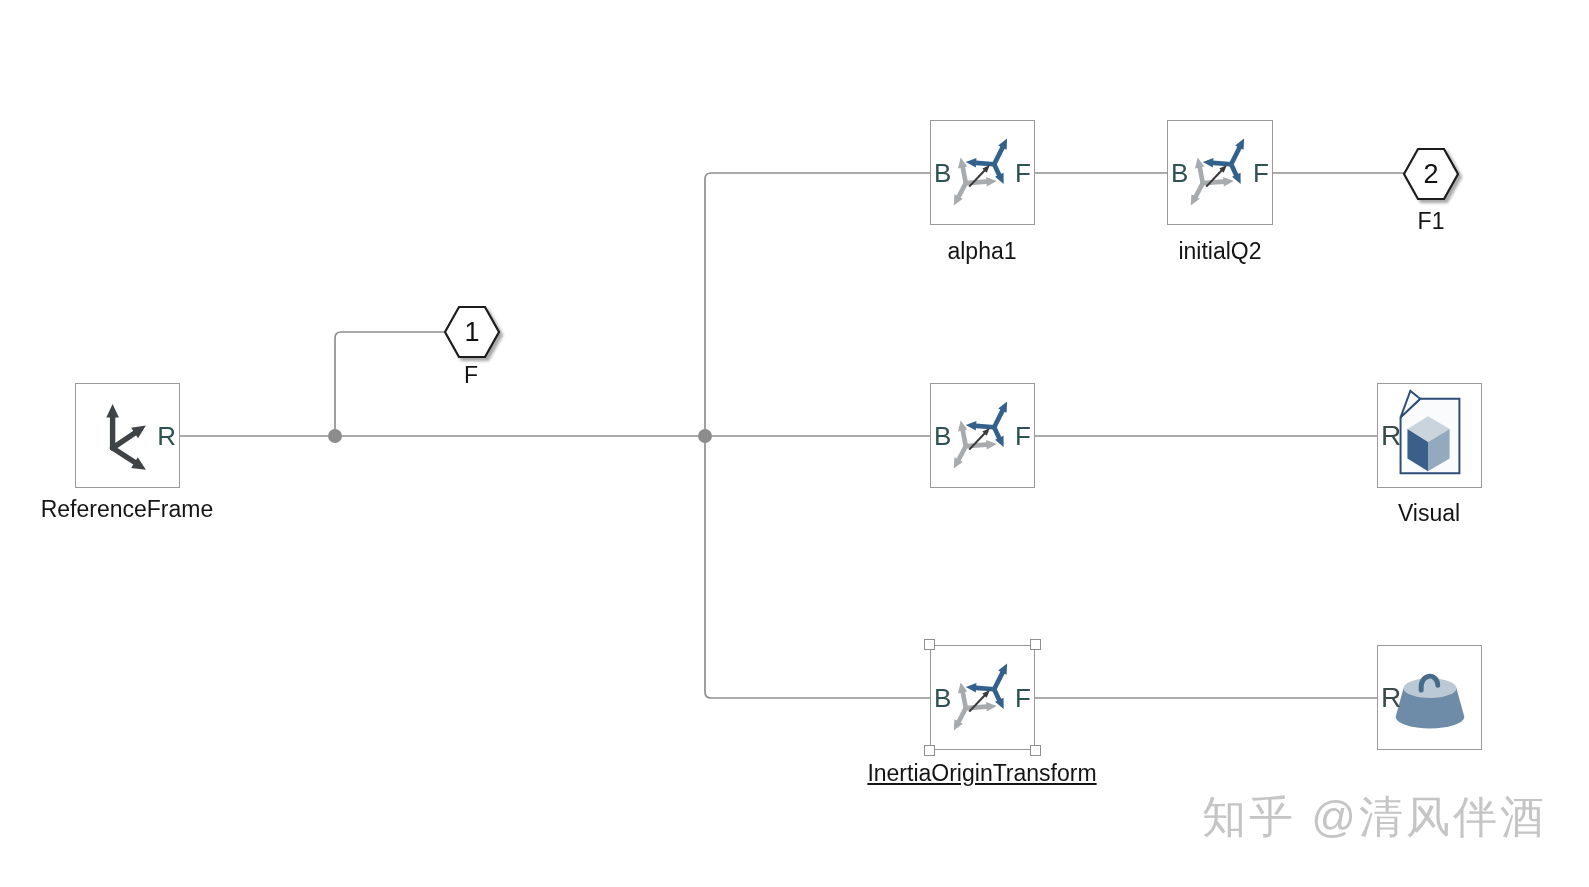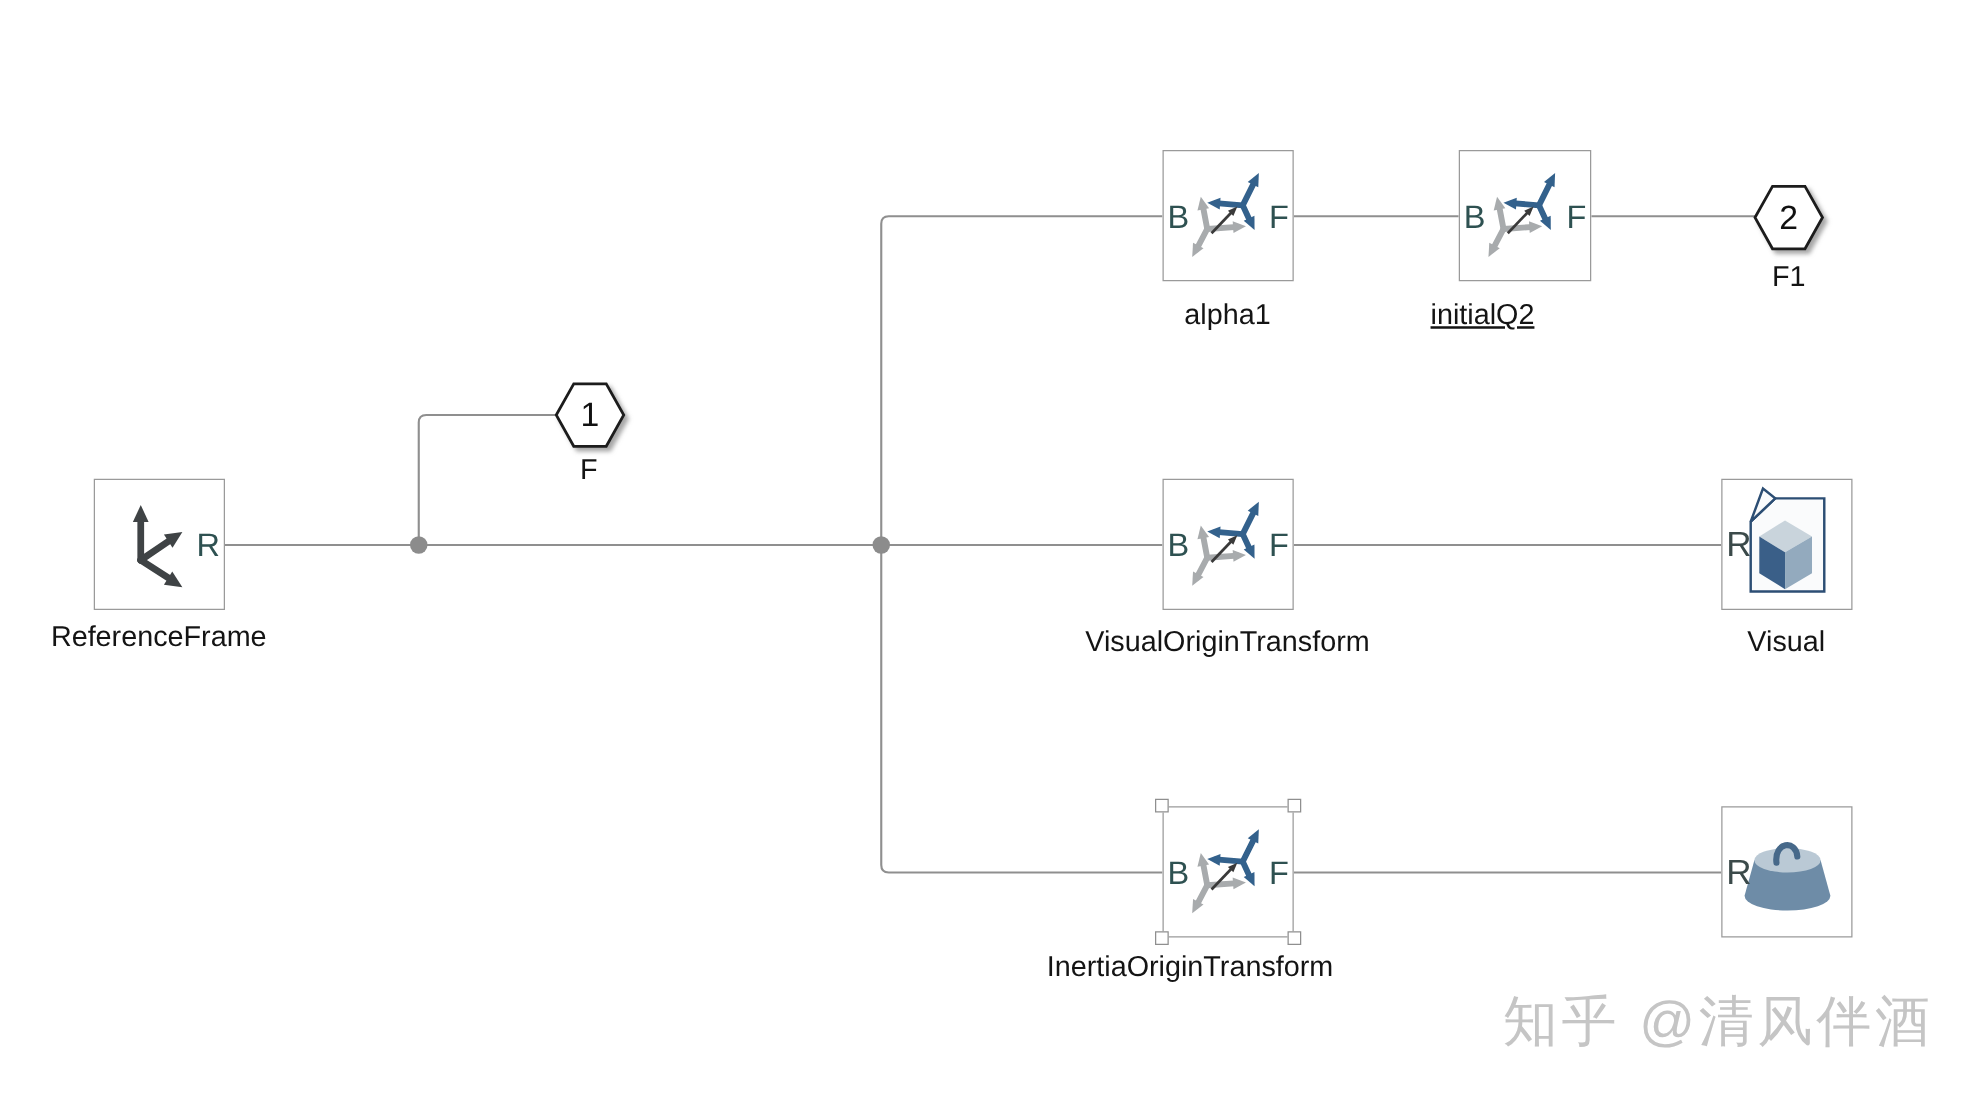--- a/index.html
+++ b/index.html
@@ -150,21 +150,21 @@
         <path d="M0,0 L-12,5.5 L-12,-5.5 Z" transform="translate(30,38.5) rotate(184)"></path>
         <path d="M0,0 L-12,5.5 L-12,-5.5 Z" transform="translate(78,11) rotate(-63)"></path>
         <path d="M0,0 L-12,5.5 L-12,-5.5 Z" transform="translate(74,64) rotate(65)"></path>
       </g>
       <line x1="34" y1="67" x2="54" y2="46" stroke="#3a3a3a" stroke-width="2.5"></line>
       <path d="M0,0 L-9,3.5 L-9,-3.5 Z" fill="#3a3a3a" transform="translate(58,42) rotate(-46)"></path>
     </svg>
     <span class="portlbl left">B</span>
     <span class="portlbl right">F</span>
   </div>
-  <div class="lbl" style="left:986px;top:238px;text-decoration:underline;">initialQ2</div>
+  <div class="lbl" style="left:1020px;top:238px;">initialQ2</div>
 
   <svg class="hex" style="left:1402px;top:146px;" viewBox="0 0 58 56">
     <polygon points="2,28 16,3 42,3 56,28 42,53 16,53" fill="#ffffff" stroke="#1c1c1c" stroke-width="2.2"></polygon>
   </svg>
   <div class="hexnum" style="left:1402px;top:146px;">2</div>
   <div class="lbl" style="left:1231px;top:208px;">F1</div>
 
   <div class="block" style="left:930px;top:383px;width:105px;height:105px;">
     <svg class="ticon" viewBox="0 0 100 100">
       <g stroke="#a8abad" stroke-width="5.5" stroke-linecap="round" fill="none">
@@ -186,21 +186,20 @@
         <path d="M0,0 L-12,5.5 L-12,-5.5 Z" transform="translate(30,38.5) rotate(184)"></path>
         <path d="M0,0 L-12,5.5 L-12,-5.5 Z" transform="translate(78,11) rotate(-63)"></path>
         <path d="M0,0 L-12,5.5 L-12,-5.5 Z" transform="translate(74,64) rotate(65)"></path>
       </g>
       <line x1="34" y1="67" x2="54" y2="46" stroke="#3a3a3a" stroke-width="2.5"></line>
       <path d="M0,0 L-9,3.5 L-9,-3.5 Z" fill="#3a3a3a" transform="translate(58,42) rotate(-46)"></path>
     </svg>
     <span class="portlbl left">B</span>
     <span class="portlbl right">F</span>
   </div>
-  <div class="lbl" style="left:782px;top:500px;">VisualOriginTransform</div>
 
   <div class="block" style="left:1377px;top:383px;width:105px;height:105px;">
     <svg class="fullicon" viewBox="0 0 105 105">
       <polygon points="23,34 43,15 83,15 83,91 23,91" fill="#fafbfc" stroke="#2c4e74" stroke-width="2"></polygon>
       <polygon points="23,34 33,7 43,15" fill="#fafbfc" stroke="#2c4e74" stroke-width="2"></polygon>
       <polygon points="51,33 73,46 51,59 30,46" fill="#c9d4dc"></polygon>
       <polygon points="30,46 51,59 51,89 30,76" fill="#3a5f88"></polygon>
       <polygon points="73,46 51,59 51,89 73,76" fill="#93aabe"></polygon>
     </svg>
     <span class="portlbl left dark">R</span>
@@ -232,21 +231,21 @@
       <line x1="34" y1="67" x2="54" y2="46" stroke="#3a3a3a" stroke-width="2.5"></line>
       <path d="M0,0 L-9,3.5 L-9,-3.5 Z" fill="#3a3a3a" transform="translate(58,42) rotate(-46)"></path>
     </svg>
     <span class="portlbl left">B</span>
     <span class="portlbl right">F</span>
     <div class="handle" style="left:-7px;top:-7px;"></div>
     <div class="handle" style="right:-7px;top:-7px;"></div>
     <div class="handle" style="left:-7px;bottom:-7px;"></div>
     <div class="handle" style="right:-7px;bottom:-7px;"></div>
   </div>
-  <div class="lbl" style="left:752px;top:760px;">InertiaOriginTransform</div>
+  <div class="lbl" style="left:782px;top:760px;text-decoration:underline;">InertiaOriginTransform</div>
 
   <div class="block" style="left:1377px;top:645px;width:105px;height:105px;">
     <svg class="fullicon" viewBox="0 0 105 105">
       <path d="M 26 43 L 18 72 A 35 12 0 0 0 88 72 L 80 43 Z" fill="#6e8ca7"></path>
       <ellipse cx="53" cy="43" rx="27" ry="10" fill="#bac9d5"></ellipse>
       <path d="M 44 45 C 42 28 60 26 61 40" stroke="#47698a" stroke-width="5" fill="none" stroke-linecap="round"></path>
     </svg>
     <span class="portlbl left dark">R</span>
   </div>
 

